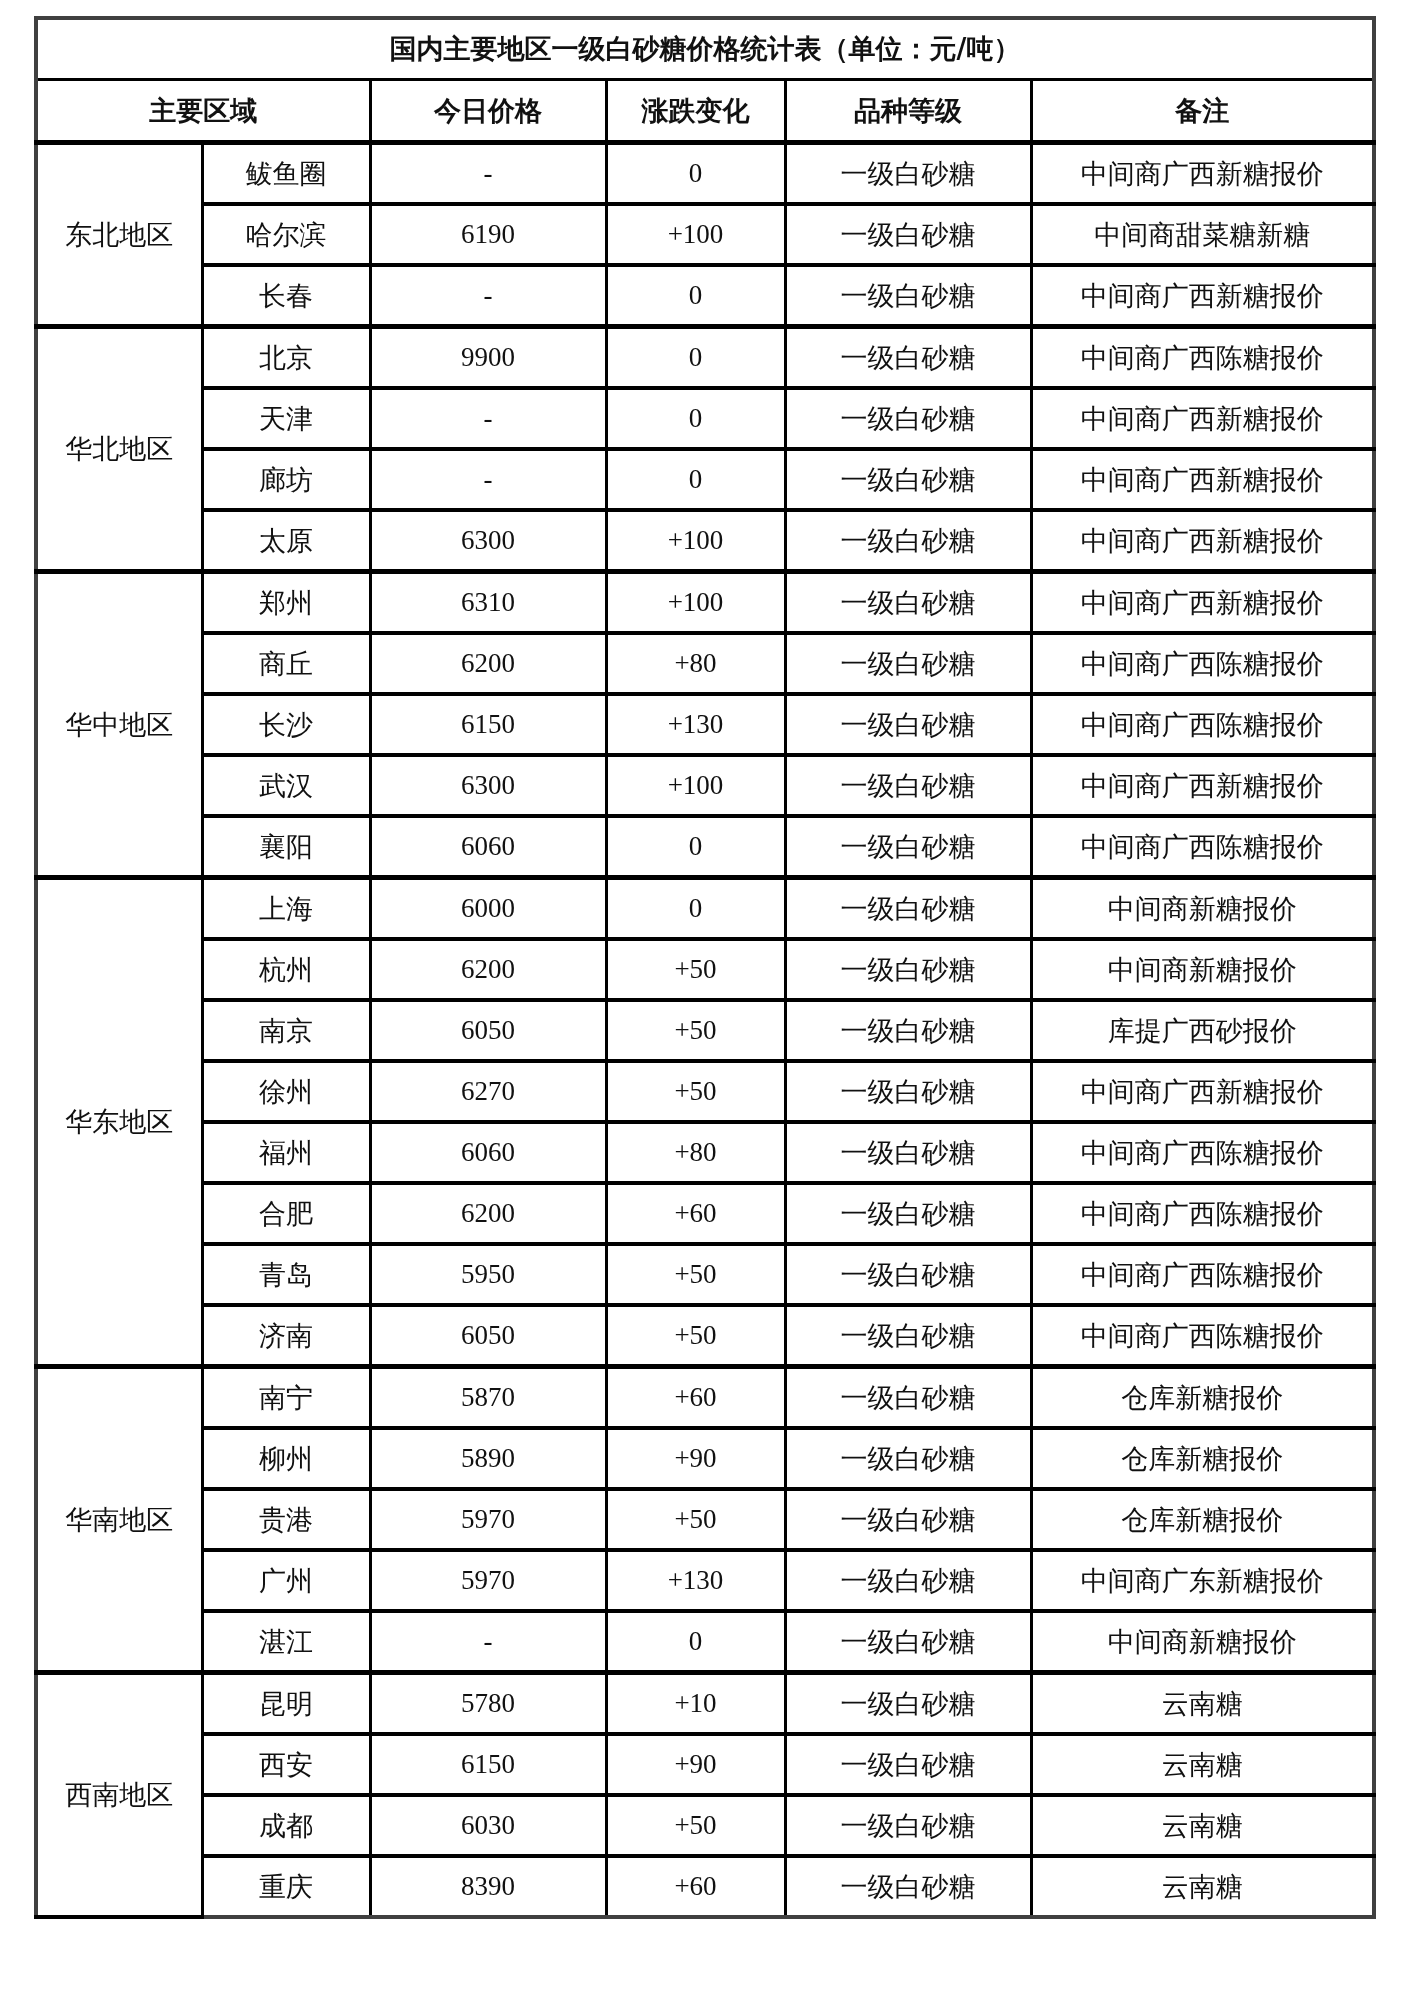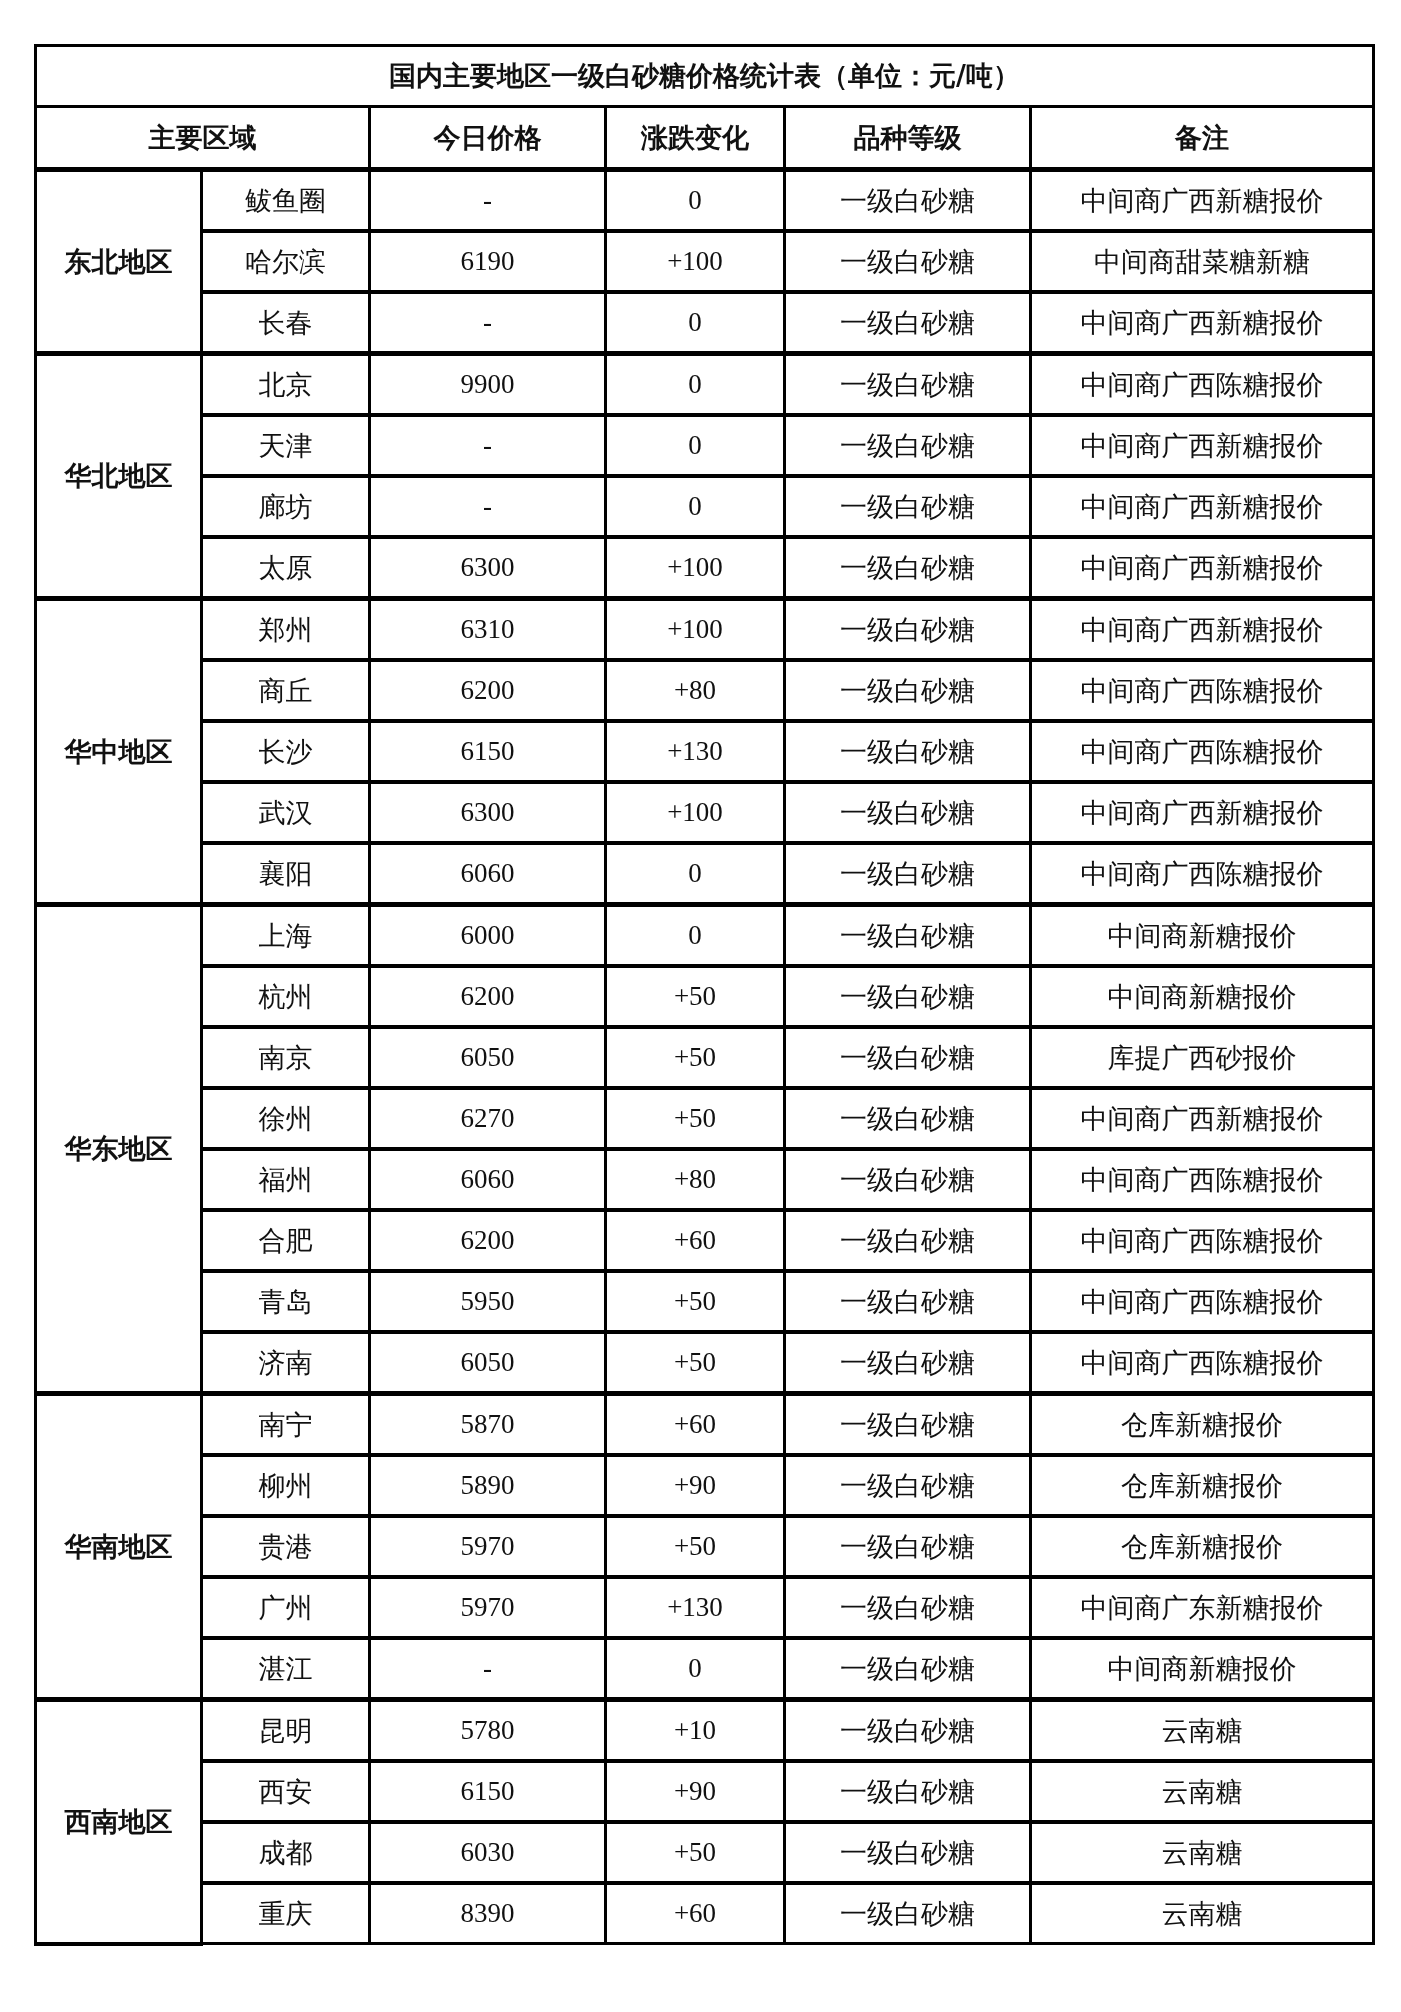--- a/index.html
+++ b/index.html
@@ -1,29 +1,29 @@
 <!DOCTYPE html>
 <html><head>
 <meta charset="utf-8">
 <style>
   html, body { margin:0; padding:0; background:#ffffff; }
   body { width:1401px; height:2012px; position:relative; overflow:hidden;
          font-family:"DejaVu Serif","Liberation Serif",serif; color:#111; }
   table.sheet {
-    position:absolute; left:34px; top:44px; width:1338px;
+    position:absolute; left:34px; top:16px; width:1338px;
     border-collapse:collapse; table-layout:fixed;
-    border:2px solid #404040;
+    border:4px solid #404040;
     padding-left:8px;
   }
   .sheet td { border:3px solid #000; text-align:center; vertical-align:middle;
               padding:0; overflow:hidden; white-space:nowrap; }
   .sheet tr.title td { height:58px; font-weight:bold; font-size:27px; }
   .sheet tr.head td { height:59px; font-weight:bold; font-size:27px; border-bottom-width:5px; }
   .sheet tr.row td { height:57px; font-size:27px; border-top-width:4px; }
-  .sheet td.region { font-weight:bold; font-size:28px; border-bottom-width:4px; }
+  .sheet td.region { font-weight:normal; font-size:28px; border-bottom-width:4px; }
   .sheet tr.group-start td { border-top-width:5px; }
   .num { font-family:"Liberation Serif","DejaVu Serif",serif; font-size:28px; }
 </style>
 </head>
 <body>
 
 <table class="sheet">
   <colgroup>
     <col style="width:166px">
       <col style="width:168px">

